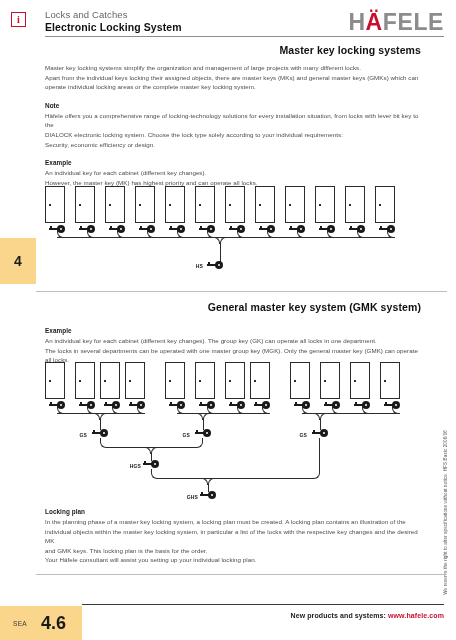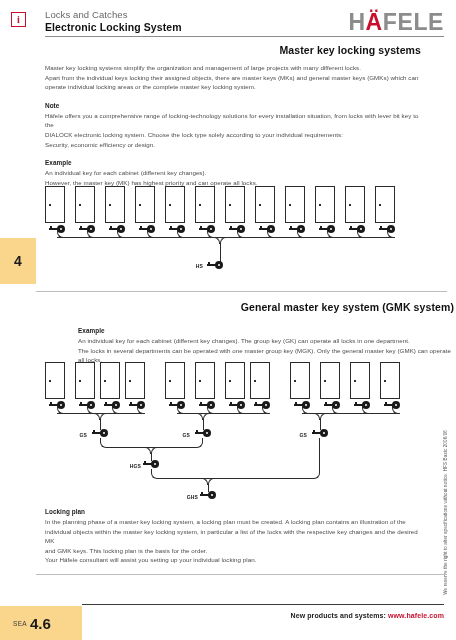--- a/index.html
+++ b/index.html
@@ -130,21 +130,20 @@
     position: absolute;
     left: 36px; top: 291px;
     width: 411px; height: 284px;
     border-top: 1px solid #bdbdbd;
     border-bottom: 1px solid #bdbdbd;
   }
   #panel-inner {
     position: absolute;
     left: 9px; top: 9px;
     width: 376px;
-    margin-left: 33px;
   }
 
   
   .diagram { position: relative; }
   .cabinet {
     position: absolute;
     width: 20px; height: 37px;
     border: 1px solid #2b2b2b;
     background: #ffffff;
   }
@@ -244,24 +243,24 @@
     background: #fad58c;
     display: flex; align-items: center;
   }
   #footer-tab-text {
     margin-left: 13px;
     font-size: 6.5px;
     color: #3a3a3a;
     letter-spacing: 0.3px;
   }
   #footer-tab-num {
-    font-size: 15px;
+    font-size: 18px;
     font-weight: bold;
     color: #1a1a1a;
-    margin-left: 3px;
+    margin-left: 14px;
   }
   #footer-note {
     position: absolute;
     right: 12px; top: 612px;
     font-size: 7px;
     font-weight: bold;
     color: #1a1a1a;
     letter-spacing: 0.1px;
   }
   #footer-note .url { color: #c8102e; }

